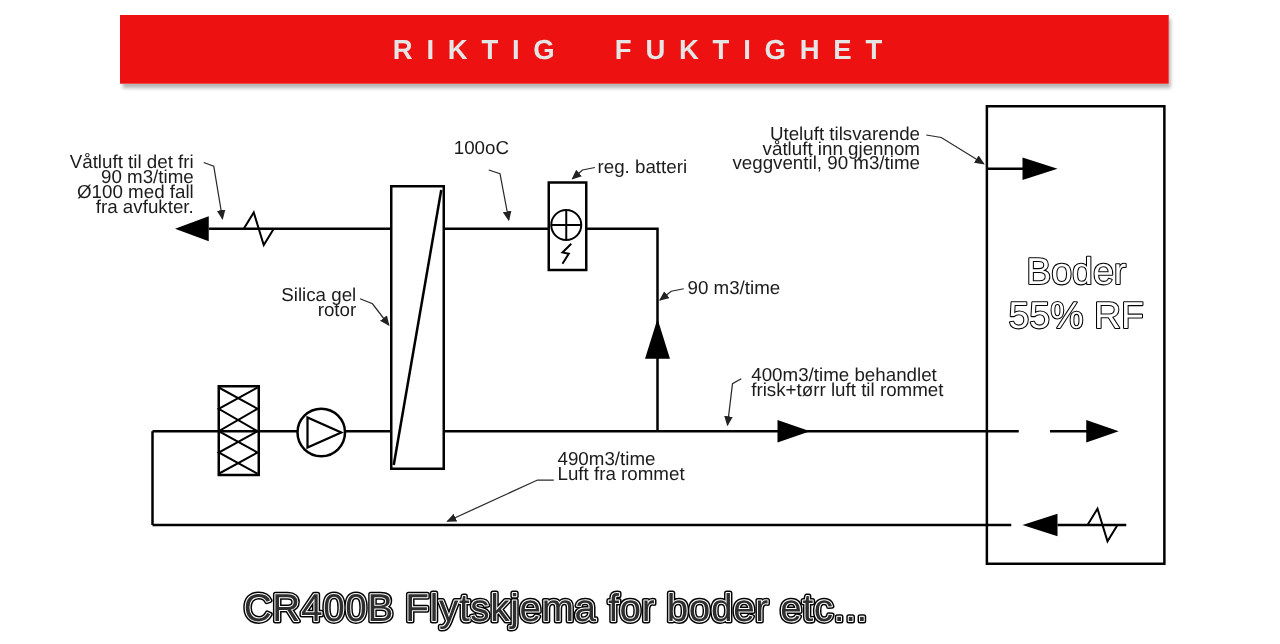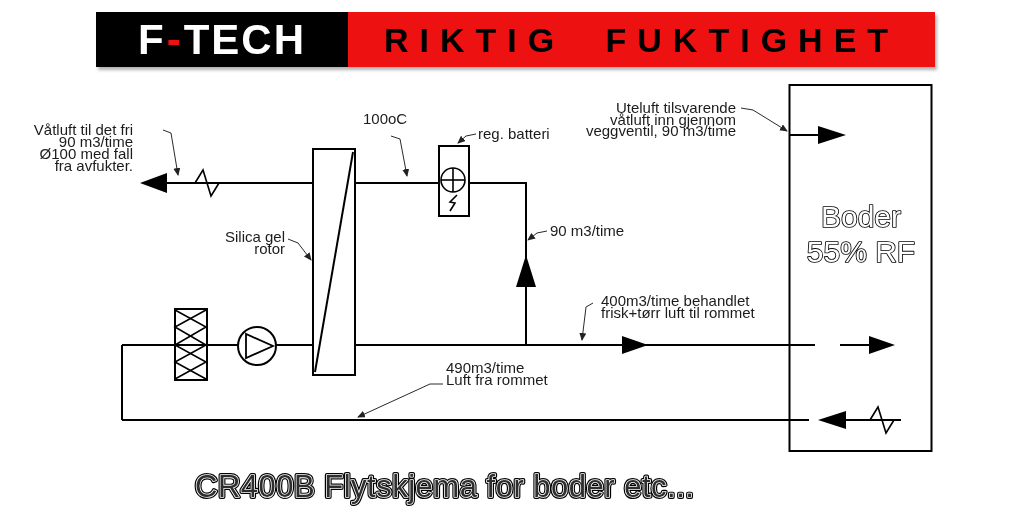--- a/index.html
+++ b/index.html
@@ -19,21 +19,21 @@
   .logo-black .brand {
     color:#ffffff; font-weight:bold; font-size:42px; letter-spacing:2px;
     font-family:"Liberation Sans", sans-serif; line-height:1;
   }
   .logo-black .brand .hyph { color:#ee1111; padding:0 1px; }
   .logo-red {
     flex:1; height:100%; background:#ee1111;
     display:flex; align-items:center; justify-content:center;
   }
   .logo-red .tagline {
-    color:#000000; font-weight:bold; font-size:34px;
+    color:#e5e5e5; font-weight:bold; font-size:22px;
     letter-spacing:11px; word-spacing:20px; line-height:1; white-space:nowrap;
     font-family:"Liberation Sans", sans-serif;
   }
   
   svg.diagram { position:absolute; left:0; top:0; }
   .pipe   { stroke:#000; stroke-width:2; fill:none; }
   .thin   { stroke:#000; stroke-width:1.6; fill:none; }
   .comp   { stroke:#000; stroke-width:2; fill:#ffffff; }
   .solid  { fill:#000; stroke:none; }
   .leader { stroke:#2a2a2a; stroke-width:1; fill:none; }
@@ -122,29 +122,26 @@
     <polyline points="593,303 586,307 582,340" class="leader" marker-end="url(#la)"></polyline>
     <polyline points="443,384 430,384 358,417" class="leader" marker-end="url(#la)"></polyline>
     <polyline points="741,108 753,110 787,131" class="leader" marker-end="url(#la)"></polyline>
 
     <text x="195" y="497" class="title-t title-l1">CR400B Flytskjema for boder etc...</text>
     <text x="195" y="497" class="title-t title-l2">CR400B Flytskjema for boder etc...</text>
     <text x="195" y="497" class="title-t title-l3">CR400B Flytskjema for boder etc...</text>
   </svg>
 
   <div class="logo">
-    <div class="logo-black">
-      <span class="brand"><span>F</span><span class="hyph">-</span><span>TECH</span></span>
-    </div>
     <div class="logo-red">
       <span class="tagline">RIKTIG FUKTIGHET</span>
     </div>
   </div>
 
-  <div class="lbl ra" style="right:891px; top:124px;">
+  <div class="lbl ra" style="right:869px; top:124px;">
     <span>Våtluft til det fri</span>
     <span>90 m3/time</span>
     <span>Ø100 med fall</span>
     <span>fra avfukter.</span>
   </div>
 
   <div class="lbl" style="left:363px; top:113px;">
     <span>100oC</span>
   </div>
 

